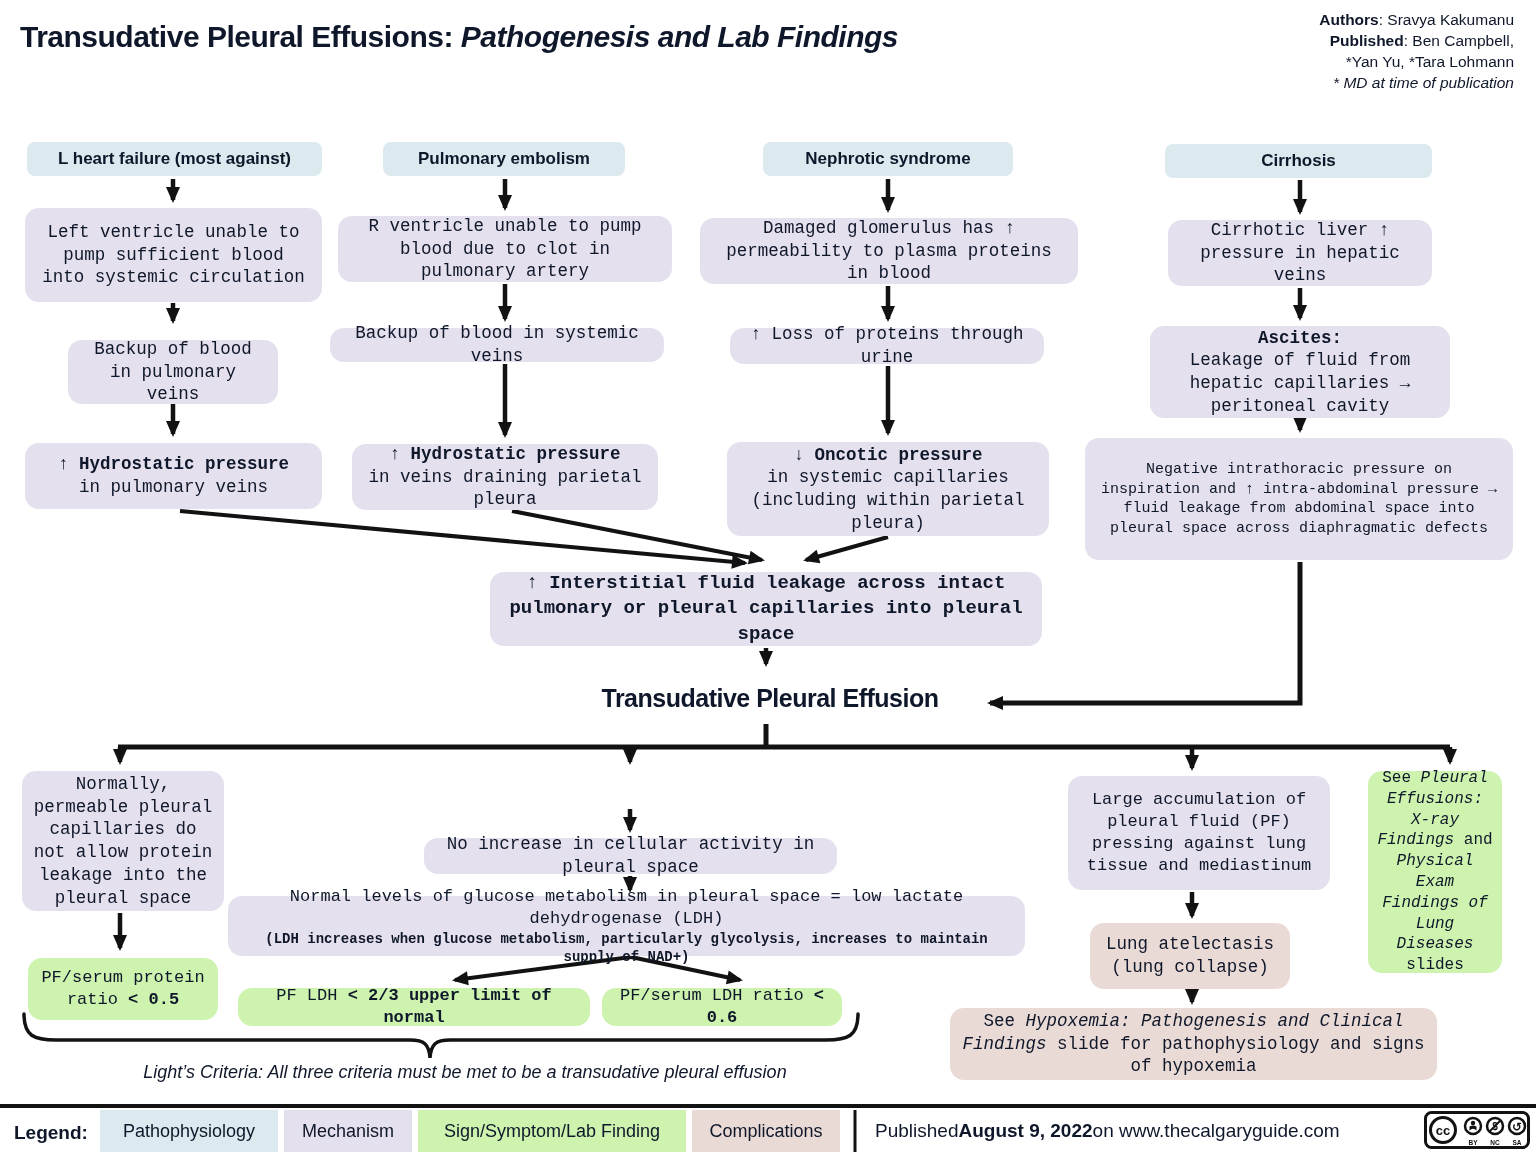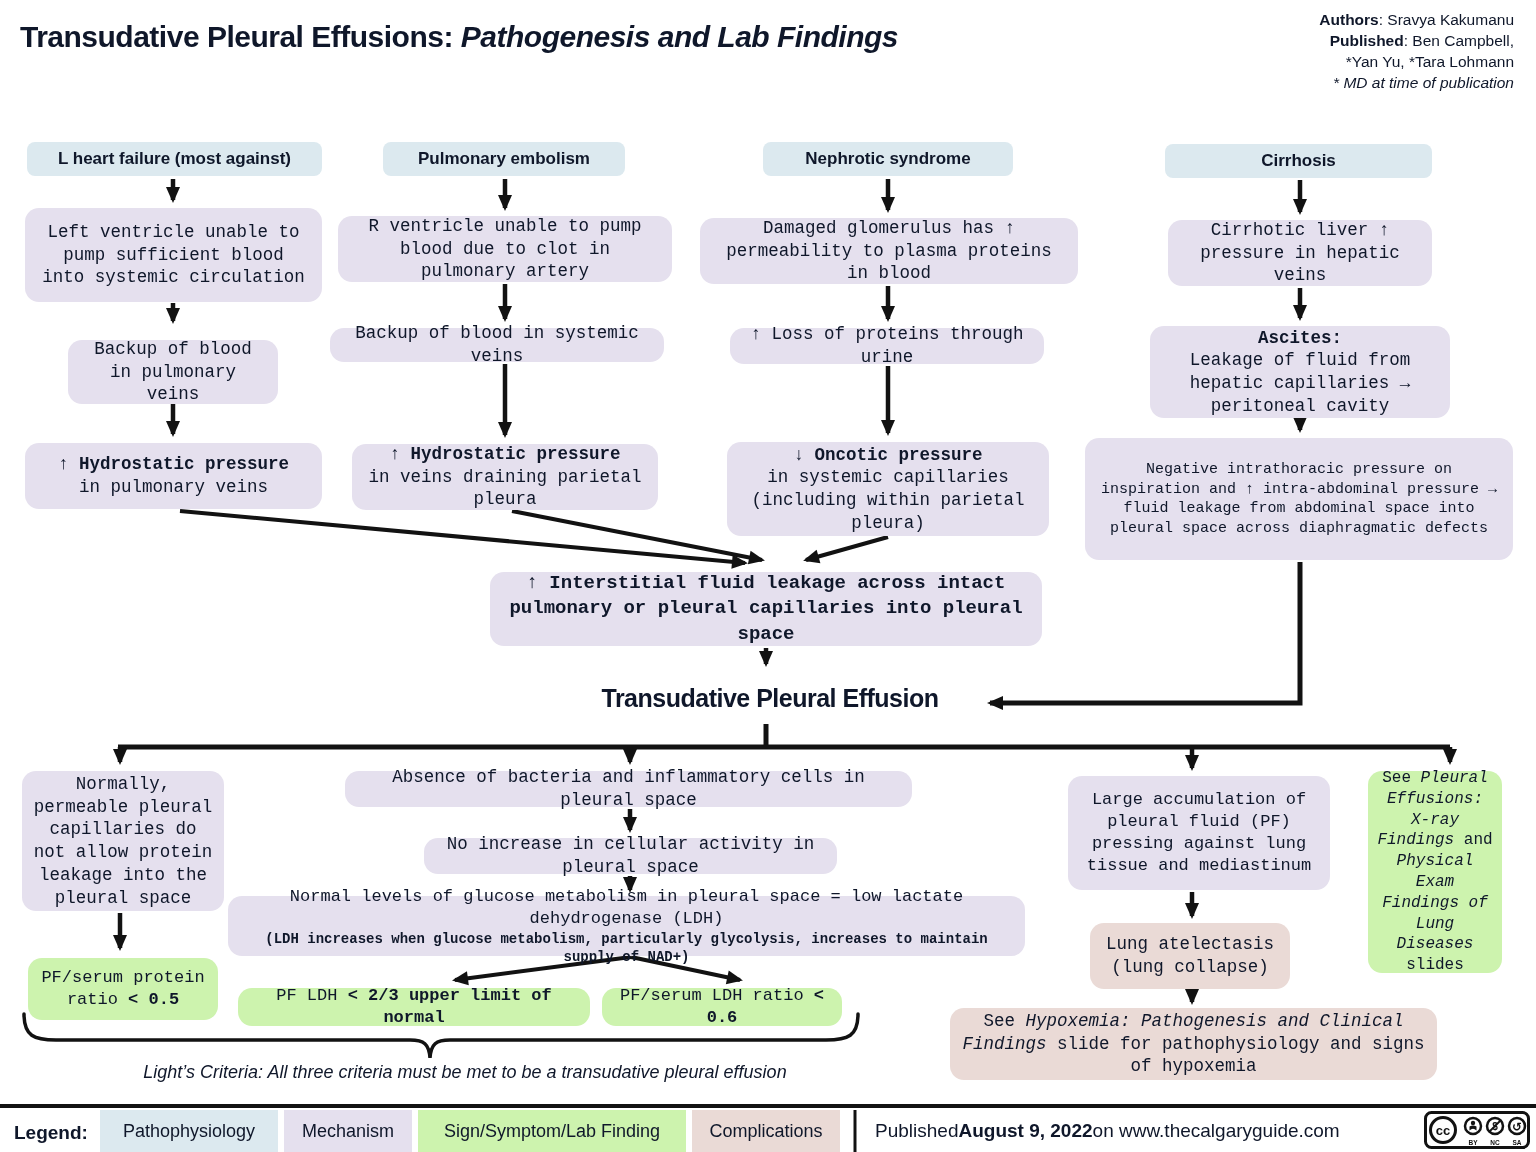--- a/index.html
+++ b/index.html
@@ -146,21 +146,20 @@
     <span class="block" style="display:block">↑ Interstitial fluid leakage across intact</span>
     <span class="block" style="display:block">pulmonary or pleural capillaries into pleural space</span>
   </div>
   <div class="effusion">Transudative Pleural Effusion</div>
 
   <div class="box mech" style="left:22px;top:771px;width:202px;height:140px;padding:6px 10px;">Normally, permeable pleural capillaries do not allow protein leakage into the pleural space</div>
   <div class="box find greenbox" style="left:28px;top:958px;width:190px;height:62px;">
     <div><span>PF/serum protein ratio </span><b>&lt; 0.5</b></div>
   </div>
 
-  <div class="box mech" style="left:345px;top:771px;width:567px;height:36px;padding:2px 10px;">Absence of bacteria and inflammatory cells in pleural space</div>
   <div class="box mech" style="left:424px;top:838px;width:413px;height:36px;padding:2px 10px;">No increase in cellular activity in pleural space</div>
   <div class="box mech" style="left:228px;top:896px;width:797px;height:60px;padding:4px 10px;font-size:17px;">
     <span>Normal levels of glucose metabolism in pleural space = low lactate dehydrogenase (LDH)</span>
     <span class="glucose-sub">(LDH increases when glucose metabolism, particularly glycolysis, increases to maintain supply of NAD+)</span>
   </div>
   <div class="box find greenbox" style="left:238px;top:988px;width:352px;height:38px;padding:2px 8px;">
     <div><span>PF LDH </span> <b>&lt; 2/3 upper limit of normal</b></div>
   </div>
   <div class="box find greenbox" style="left:602px;top:988px;width:240px;height:38px;padding:2px 8px;">
     <div><span>PF/serum LDH ratio </span><b>&lt; 0.6</b></div>

